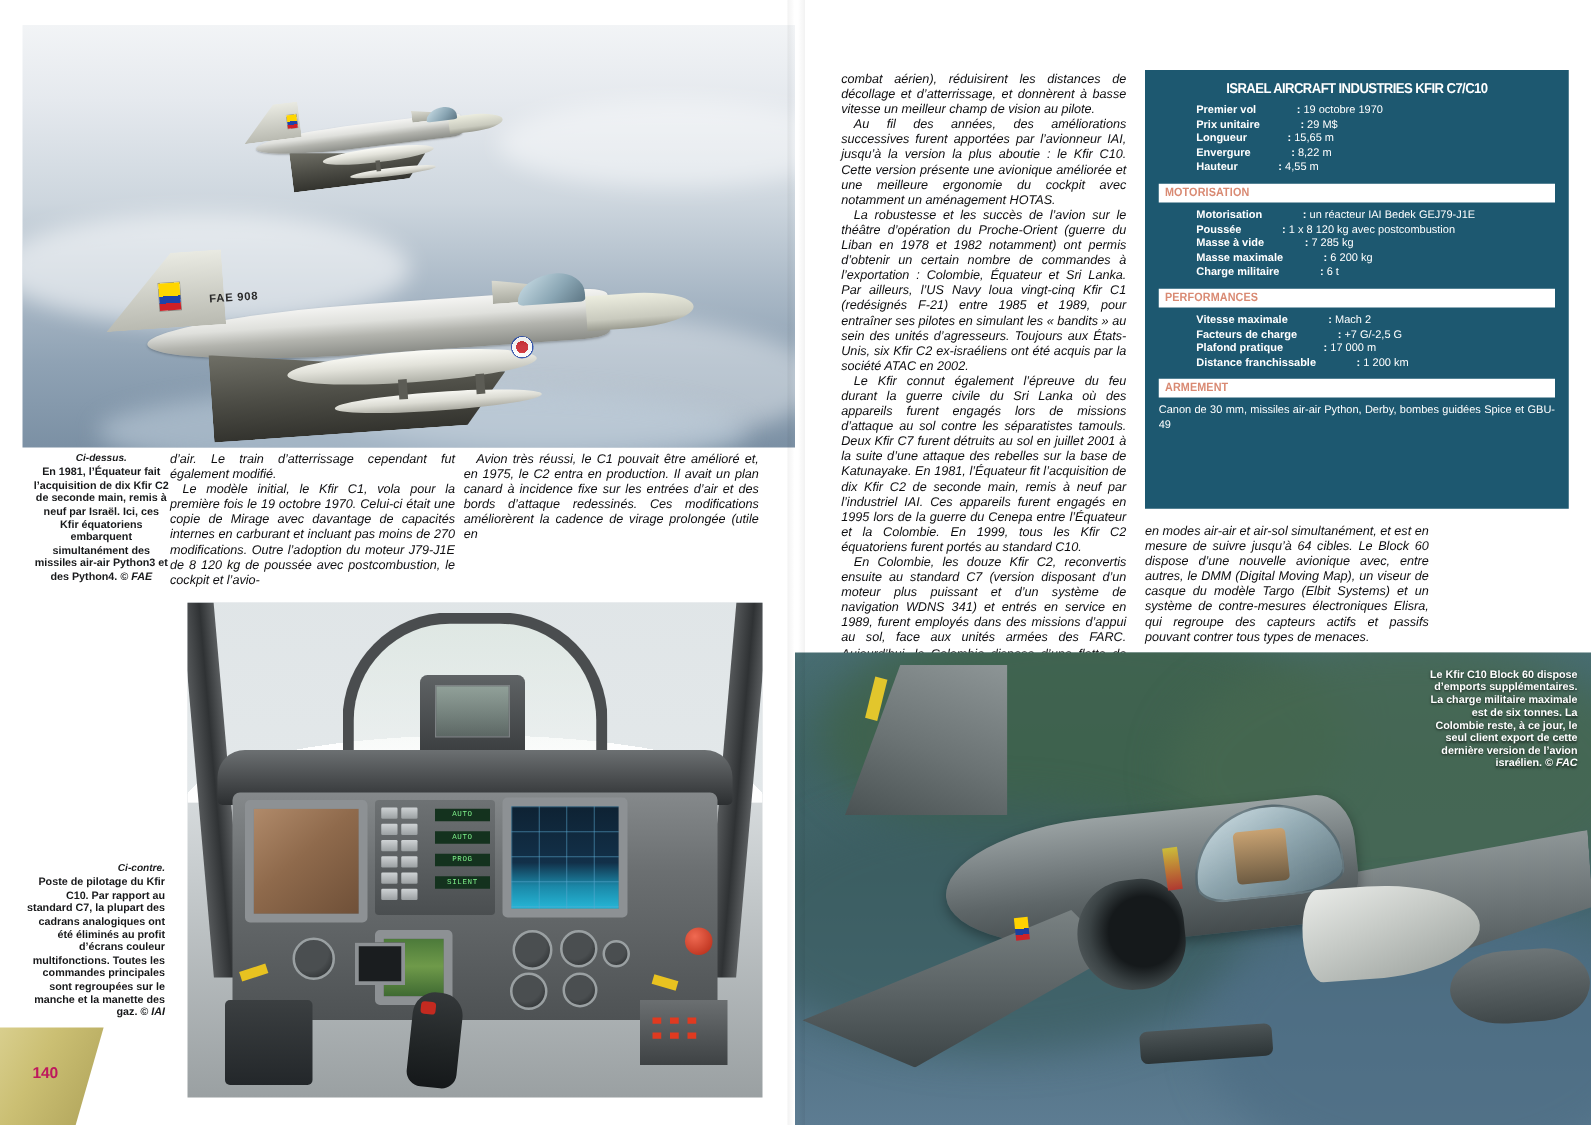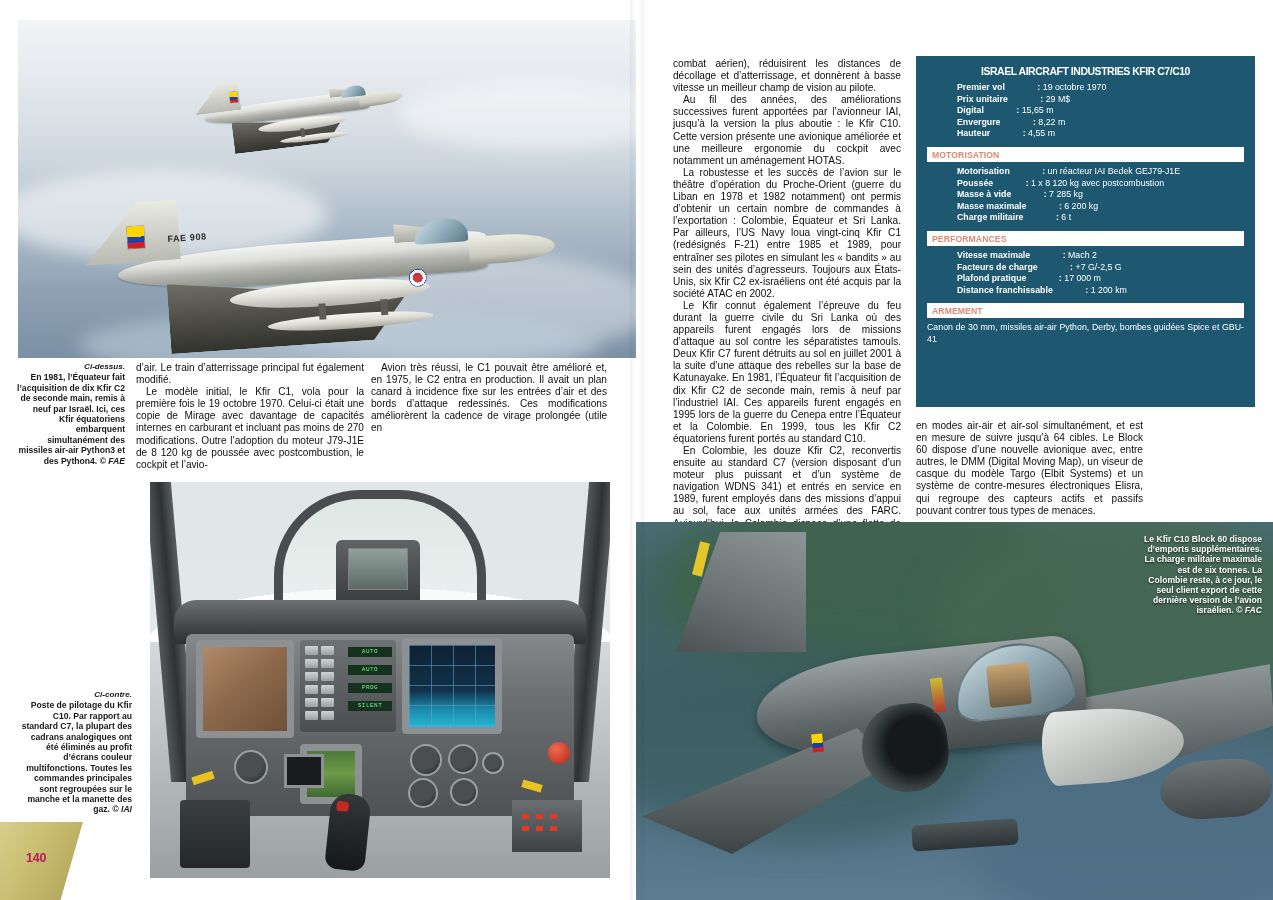--- a/index.html
+++ b/index.html
@@ -331,21 +331,21 @@
   .col-body {
     position: absolute;
     font-family: "Liberation Sans", sans-serif;
     font-size: 10.1px;
     line-height: 12.1px;
     color: #0e0e10;
     text-align: justify;
     text-justify: inter-word;
     hyphens: manual;
   }
-  .col-body p { margin: 0; }
+  .col-body p { margin: 0; font-style: italic; }
   .col-body p.ind { text-indent: 10px; }
 
   #col-l-2 { left: 136px; top: 362px; width: 228px; }
   #col-l-3 { left: 371px; top: 362px; width: 236px; }
   #col-r-1 { left: 673px; top: 58px;  width: 228px; }
   #col-r-2 { left: 916px; top: 420px; width: 227px; }
 
   
   .caption {
     position: absolute;
@@ -356,21 +356,21 @@
     color: #17181a;
   }
   .caption .lede {
     font-weight: 700;
     font-style: italic;
     font-size: 8.1px;
     display: block;
   }
   .caption .credit { font-style: italic; font-weight: 700; margin-top: 48px; }
 
-  #cap-formation { left: 17px; top: 362px; width: 108px; text-align: right; }
+  #cap-formation { left: 27px; top: 362px; width: 108px; text-align: center; }
   #cap-cockpit   { left: 19px; top: 690px; width: 113px; text-align: right; }
 
   #cap-colombia {
     position: absolute;
     left: 1140px; top: 534px; width: 122px;
     text-align: right;
     font-family: "Liberation Sans", sans-serif;
     font-size: 8.6px;
     line-height: 10.2px;
     font-weight: 700;
@@ -519,21 +519,21 @@
       </div>
     </div>
 
     <div class="caption" id="cap-formation">
       <span class="lede">Ci-dessus.</span>
       <span>En 1981, l’Équateur fait l’acquisition de dix Kfir C2 de seconde main, remis à neuf par Israël. Ici, ces Kfir équatoriens embarquent simultanément des missiles air-air Python3 et des Python4.</span>
       <span class="credit">© FAE</span>
     </div>
 
     <div class="col-body" id="col-l-2">
-      <p>d’air. Le train d’atterrissage principal fut également modifié.</p>
+      <p>d’air. Le train d’atterrissage cependant fut également modifié.</p>
       <p class="ind">Le modèle initial, le Kfir C1, vola pour la première fois le 19 octobre 1970. Celui-ci était une copie de Mirage avec davantage de capacités internes en carburant et incluant pas moins de 270 modifications. Outre l’adoption du moteur J79-J1E de 8 120 kg de poussée avec postcombustion, le cockpit et l’avio-</p>
     </div>
 
     <div class="col-body" id="col-l-3">
       <p class="ind">Avion très réussi, le C1 pouvait être amélioré et, en 1975, le C2 entra en production. Il avait un plan canard à incidence fixe sur les entrées d’air et des bords d’attaque redessinés. Ces modifications améliorèrent la cadence de virage prolongée (utile en</p>
     </div>
 
     <div id="photo-cockpit">
       <div class="ck ck-canopy-frame"></div>
       <div class="ck ck-bow"></div>
@@ -624,21 +624,21 @@
     <div id="spec-title">ISRAEL AIRCRAFT INDUSTRIES KFIR C7/C10</div>
 
     <div class="spec-line">
       <span class="k">Premier vol</span><span class="k"> : </span><span class="v">19 octobre 1970</span>
     </div>
     <div class="spec-line">
       <span class="k">Prix unitaire</span><span class="k"> : </span><span class="v">29 M$</span>
     </div>
 
     <div class="spec-line">
-      <span class="k">Digital</span><span class="k"> : </span><span class="v">15,65 m</span>
+      <span class="k">Longueur</span><span class="k"> : </span><span class="v">15,65 m</span>
     </div>
     <div class="spec-line">
       <span class="k">Envergure</span><span class="k"> : </span><span class="v">8,22 m</span>
     </div>
     <div class="spec-line">
       <span class="k">Hauteur</span><span class="k"> : </span><span class="v">4,55 m</span>
     </div>
 
     <div class="spec-head-wrap">
       <div class="spec-head">MOTORISATION</div>
@@ -672,21 +672,21 @@
     <div class="spec-line">
       <span class="k">Plafond pratique</span><span class="k"> : </span><span class="v">17 000 m</span>
     </div>
     <div class="spec-line">
       <span class="k">Distance franchissable</span><span class="k"> : </span><span class="v">1 200 km</span>
     </div>
 
     <div class="spec-head-wrap">
       <div class="spec-head">ARMEMENT</div>
     </div>
-    <div id="spec-arm-text">Canon de 30 mm, missiles air-air Python, Derby, bombes guidées Spice et GBU-41</div>
+    <div id="spec-arm-text">Canon de 30 mm, missiles air-air Python, Derby, bombes guidées Spice et GBU-49</div>
   </div>
 
   <div class="col-body" id="col-r-2">
     <p>en modes air-air et air-sol simultanément, et est en mesure de suivre jusqu’à 64 cibles. Le Block 60 dispose d’une nouvelle avionique avec, entre autres, le DMM (Digital Moving Map), un viseur de casque du modèle Targo (Elbit Systems) et un système de contre-mesures électroniques Elisra, qui regroupe des capteurs actifs et passifs pouvant contrer tous types de menaces.</p>
   </div>
 
   <div id="photo-colombia" style="left:636px;">
     <div class="hillblur hb1"></div>
     <div class="hillblur hb2"></div>
     <div class="hillblur hb3"></div>

